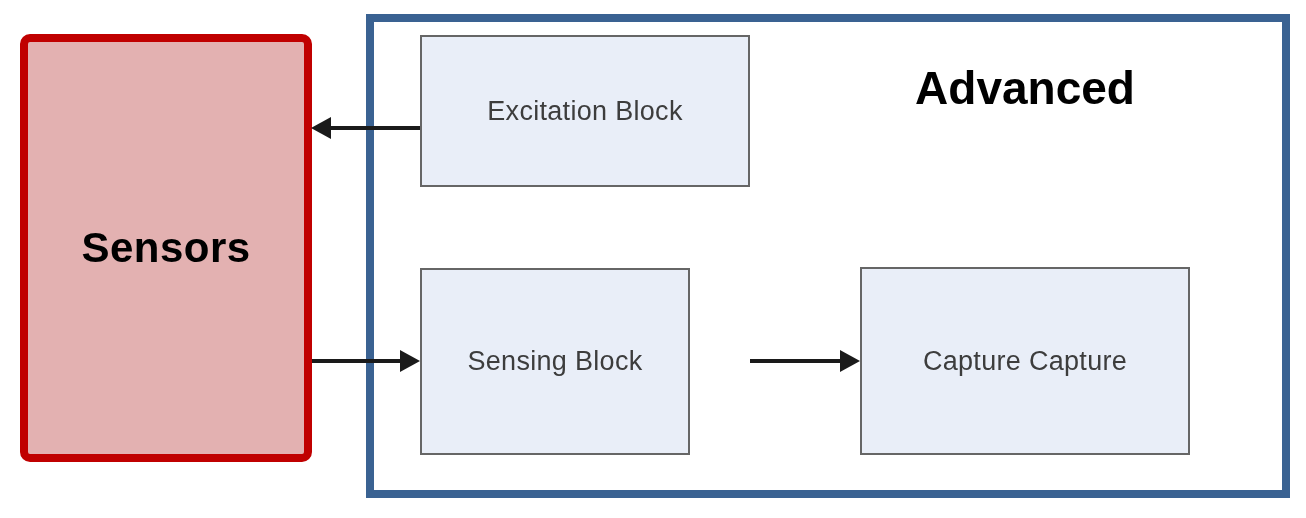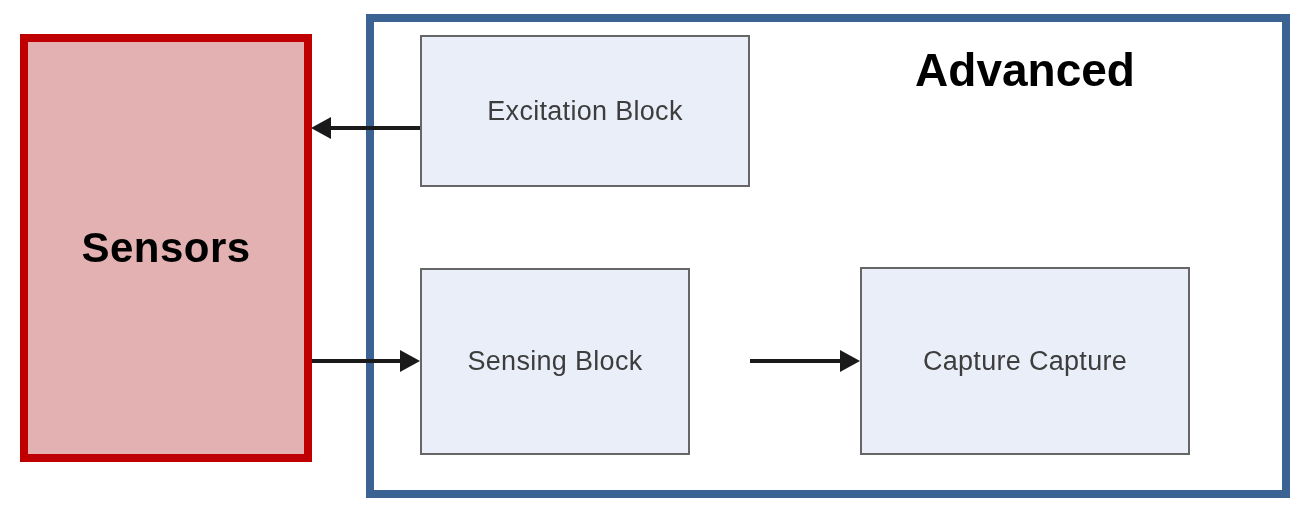--- a/index.html
+++ b/index.html
@@ -21,41 +21,41 @@
     height: 518px;
     background: #ffffff;
     overflow: hidden;
   }
   .sensors-box {
     position: absolute;
     left: 20px; top: 34px;
     width: 292px; height: 428px;
     background: var(--sensors-fill);
     border: 8px solid var(--sensors-border);
-    border-radius: 0;
+    border-radius: 10px;
     display: flex;
     align-items: center;
     justify-content: center;
   }
   .sensors-label {
     font-size: 42px;
     font-weight: bold;
     color: var(--title-text);
     letter-spacing: 0.5px;
   }
   .acc-container {
     position: absolute;
     left: 366px; top: 14px;
     width: 924px; height: 484px;
     background: #ffffff;
     border: 8px solid var(--container-border);
   }
   .acc-title {
     position: absolute;
-    left: 760px; top: 38px;
+    left: 760px; top: 56px;
     width: 530px;
     text-align: center;
     font-size: 46px;
     font-weight: bold;
     line-height: 64px;
     color: var(--title-text);
   }
   .block {
     position: absolute;
     background: var(--block-fill);

